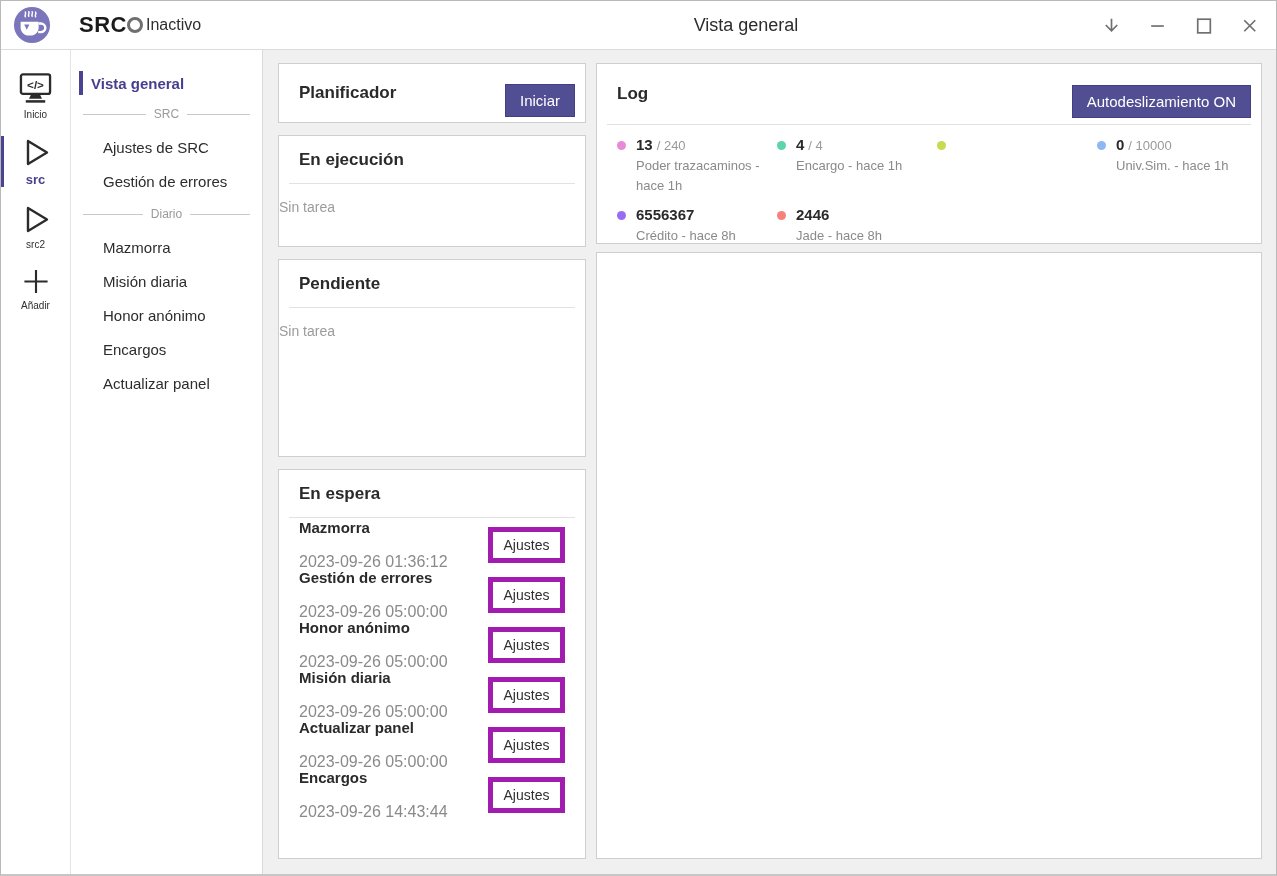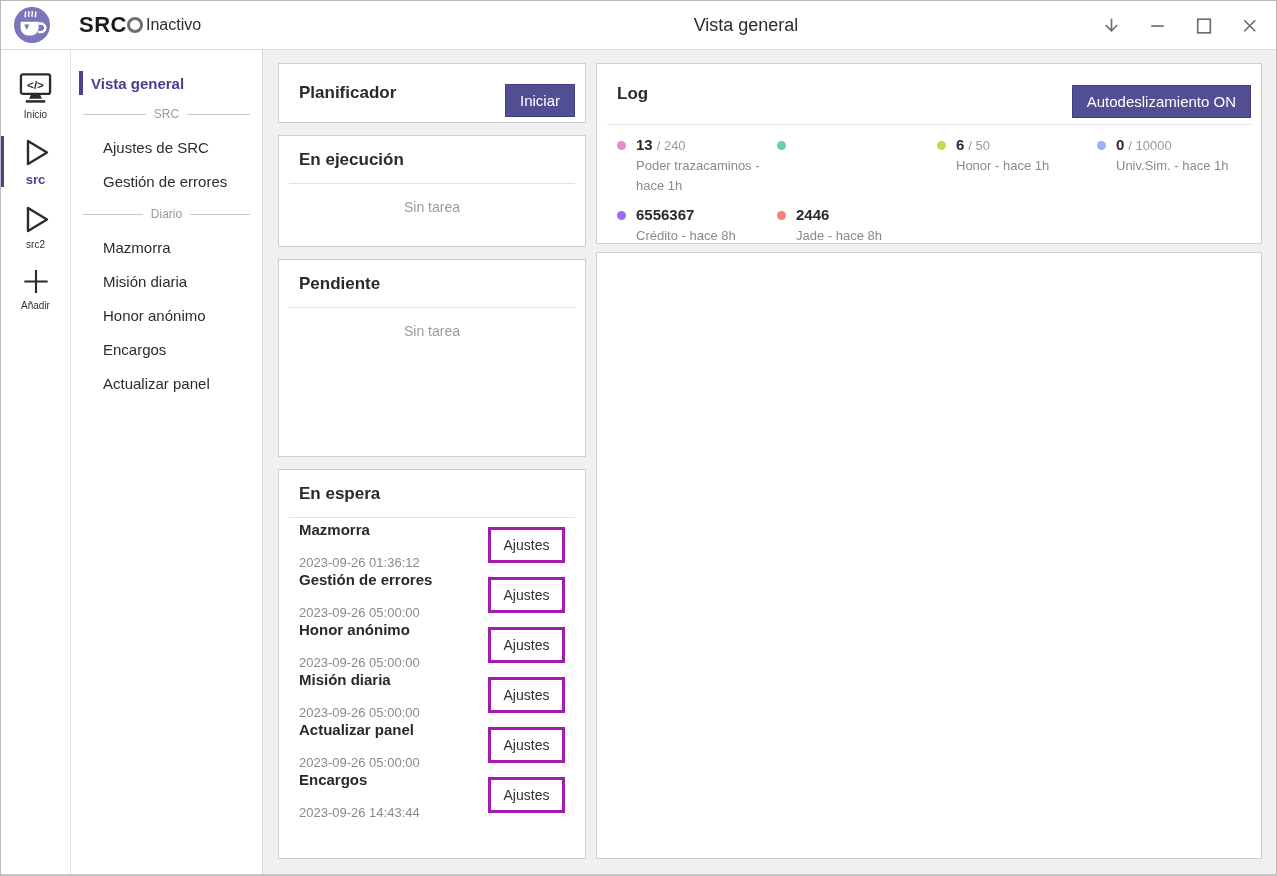--- a/index.html
+++ b/index.html
@@ -42,33 +42,33 @@
   .nav-link{ height:34px; display:flex; align-items:center; padding-left:32px; font-size:15px; color:#2c2c2c; cursor:default; }
   
   .main{ flex:1; background:#f0f0f1; padding:13px 14px 15px 15px; display:flex; gap:10px; min-width:0; }
   .col-left{ width:308px; flex:0 0 308px; display:flex; flex-direction:column; gap:12px; }
   .col-right{ flex:1; display:flex; flex-direction:column; gap:8px; min-width:0;border-radius:30px; }
   .card{ background:#fff; border:1px solid #cfcfcf; }
   .card-header{ display:flex; align-items:center; justify-content:space-between; padding:0 10px 0 20px; }
   .card-title{ font-size:17px; font-weight:600; color:#2a2a2a; }
   .hdivider{ border:none; border-top:1px solid #e2e2e2; margin:0 10px; }
   .btn-accent{ background:#524e94; color:#fff; border:1px solid #443f85; font-size:15px; padding:7px 14px; cursor:default; font-family:inherit;margin-top:15px; }
-  .empty-text{ text-align:center; color:#9b9b9b; font-size:14px; padding-top:15px; }
+  .empty-text{ color:#9b9b9b; font-size:14px; padding-top:15px; }
   
   .card-scheduler{ height:60px; flex:0 0 60px; }
   .card-scheduler .card-header{ height:100%; }
   .card-running{ height:112px; flex:0 0 112px; display:flex; flex-direction:column; }
   .card-pending{ height:198px; flex:0 0 198px; display:flex; flex-direction:column; }
   .card-running .card-header, .card-pending .card-header, .card-waiting .card-header, .card-log .card-header{ height:47px; flex:0 0 47px; }
   .card-waiting{ flex:1; display:flex; flex-direction:column; min-height:0; }
   .task-list{ padding:2px 20px 0 20px; overflow:hidden; }
   .task-row{ height:50px; display:flex; align-items:center; justify-content:space-between; }
   .task-name{ font-size:15px; font-weight:600; color:#2a2a2a; }
-  .task-time{ margin-top:17px; font-size:13px; color:#8a8a8a; }
-  .btn-outline{ width:77px; height:36px; background:#fff; border:3px solid #a21caf; font-size:14px; color:#2f2f2f; cursor:default; font-family:inherit; }
+  .task-time{ margin-top:17px; font-size:16px; color:#8a8a8a; }
+  .btn-outline{ width:77px; height:36px; background:#fff; border:5px solid #a21caf; font-size:14px; color:#2f2f2f; cursor:default; font-family:inherit; }
   
   .card-log{ height:181px; flex:0 0 181px; display:flex; flex-direction:column; }
   .card-log .card-header{ height:60px; flex:0 0 60px; }
   .stats-grid{ display:grid; grid-template-columns:repeat(4,1fr); column-gap:10px; row-gap:10px; padding:11px 14px 0 20px; }
   .stat{ display:flex; gap:10px; }
   .stat-dot{ width:9px; height:9px; border-radius:50%; margin-top:5px; flex:0 0 9px; }
   .stat-value{ font-size:15px; font-weight:bold; color:#2a2a2a; }
   .stat-total{ font-size:13px; color:#9a9a9a; margin-left:4px; }
   .stat-label{ font-size:13px; color:#8a8a8a; line-height:1.55; margin-top:2px; max-width:150px; }
   .card-output{ flex:1; }
@@ -262,27 +262,27 @@
           <div class="stats-grid">
             <div class="stat">
               <span class="stat-dot" style="background-color: rgb(231, 138, 216);"></span>
               <div>
                 <div><span class="stat-value">13</span><span class="stat-total">/ 240</span></div>
                 <div class="stat-label">Poder trazacaminos - hace 1h</div>
               </div>
             </div>
             <div class="stat">
               <span class="stat-dot" style="background-color: rgb(94, 212, 174);"></span>
+              <div>
+                <div><span class="stat-value">4</span><span class="stat-total">/ 4</span></div>
+                <div class="stat-label">Encargo - hace 1h</div>
+              </div>
             </div>
             <div class="stat">
               <span class="stat-dot" style="background-color: rgb(200, 218, 80);"></span>
-              <div>
-                <div><span class="stat-value">6</span><span class="stat-total">/ 50</span></div>
-                <div class="stat-label">Honor - hace 1h</div>
-              </div>
             </div>
             <div class="stat">
               <span class="stat-dot" style="background-color: rgb(143, 183, 242);"></span>
               <div>
                 <div><span class="stat-value">0</span><span class="stat-total">/ 10000</span></div>
                 <div class="stat-label">Univ.Sim. - hace 1h</div>
               </div>
             </div>
             <div class="stat">
               <span class="stat-dot" style="background-color: rgb(154, 109, 240);"></span>

